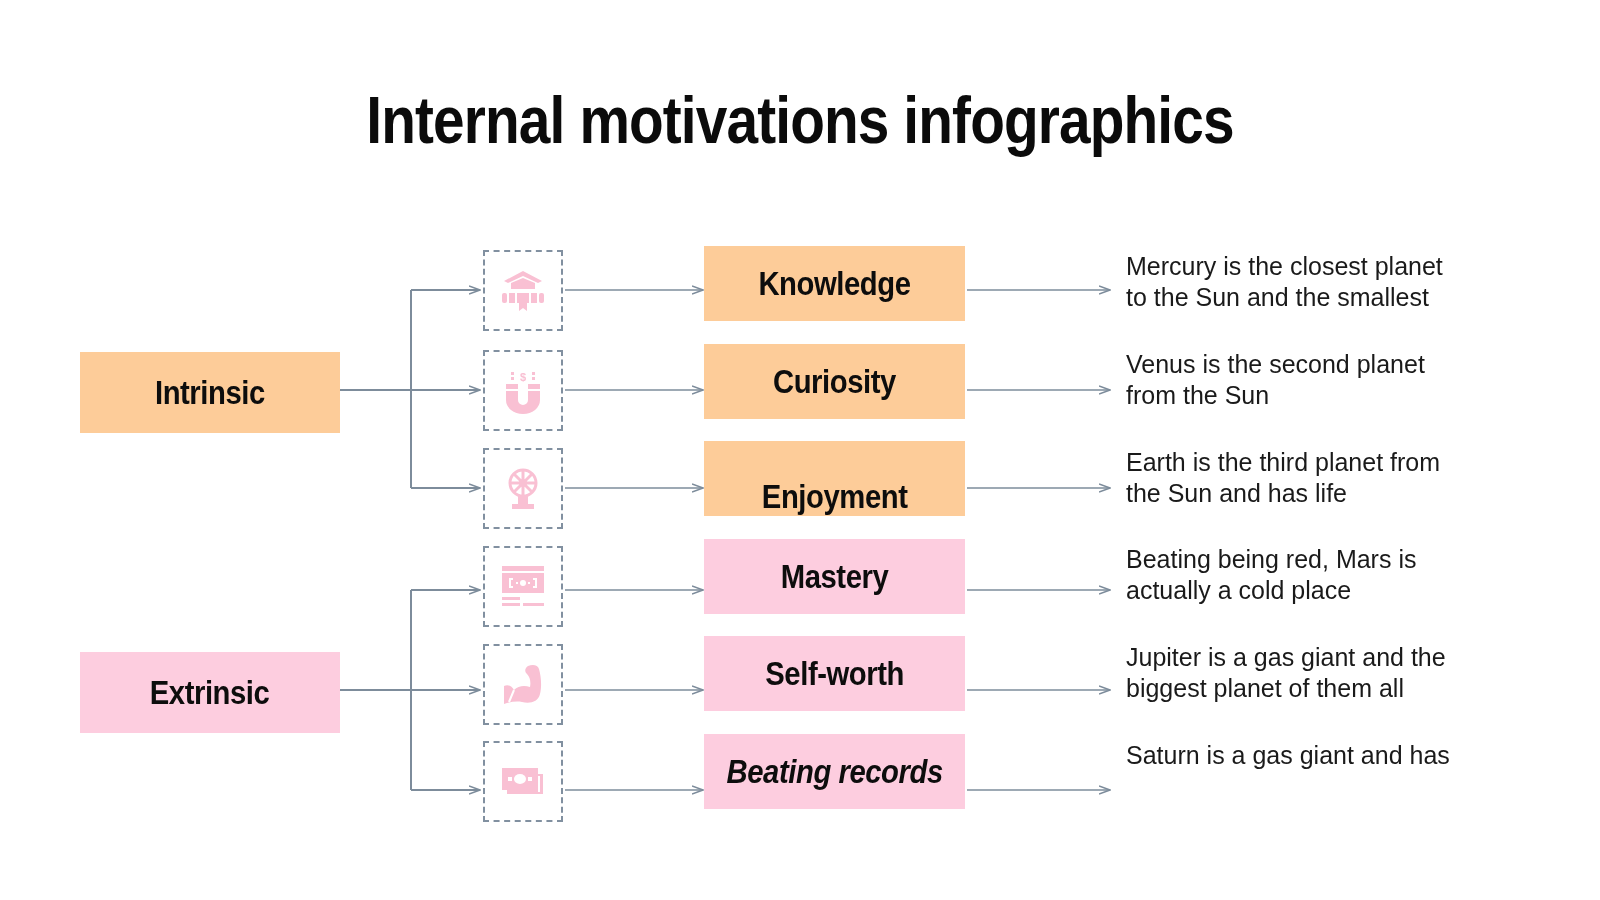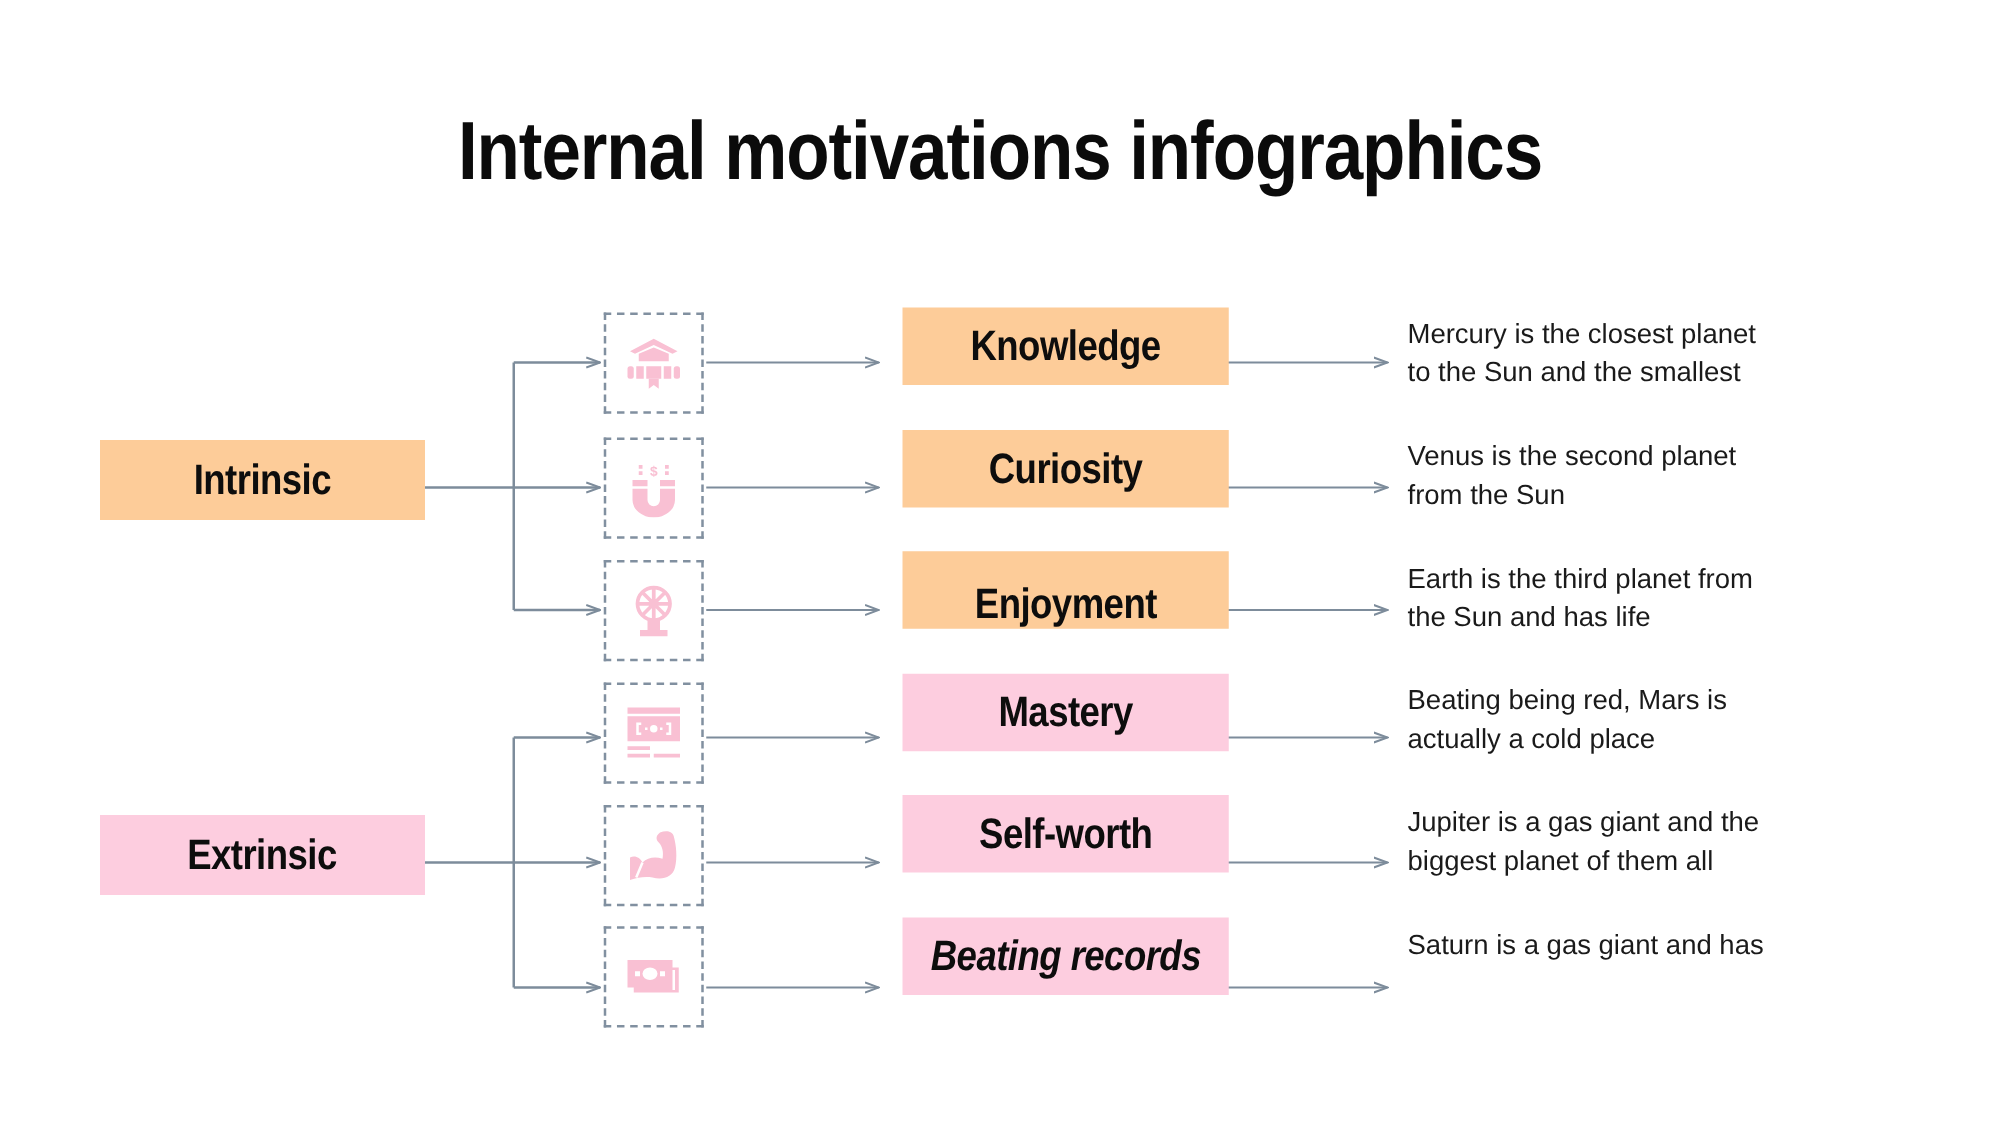--- a/index.html
+++ b/index.html
@@ -12,28 +12,28 @@
     font-family: "Liberation Sans", sans-serif; font-weight: bold; font-size: 66px;
     letter-spacing: -1px; transform: scaleX(0.86); transform-origin: center; color: #0b0b0b;
   }
   .box {
     position: absolute; display: flex; align-items: center; justify-content: center;
     font-family: "Liberation Sans", sans-serif; font-weight: bold; font-size: 34px; color: #0d0d0d;
   }
   .box span { display: inline-block; transform: scaleX(0.86); letter-spacing: -0.5px; white-space: nowrap; }
   .orange { background: #fdcc99; }
   .pink { background: #fdcddf; }
-  .cat { left: 80px; width: 260px; height: 64px; }
-  .item { left: 722px; width: 261px; height: 62px; }
+  .cat { left: 80px; width: 260px; height: 81px; }
+  .item { left: 704px; width: 261px; height: 75px; }
   .iconbox {
     position: absolute; left: 483px; width: 80px; height: 81px; box-sizing: border-box;
     border: 2px dashed #8190a0; display: flex; align-items: center; justify-content: center;
   }
   .desc {
-    position: absolute; left: 1126px; width: 380px; font-size: 22px; line-height: 31px; color: #1a1a1a;
+    position: absolute; left: 1126px; width: 380px; font-size: 25px; line-height: 31px; color: #1a1a1a;
     font-family: "Liberation Sans", sans-serif;
   }
   svg.lines { position: absolute; left: 0; top: 0; }
 </style>
 </head>
 <body>
 
 <div class="title">Internal motivations infographics</div>
 
 <svg class="lines" width="1600" height="900">

